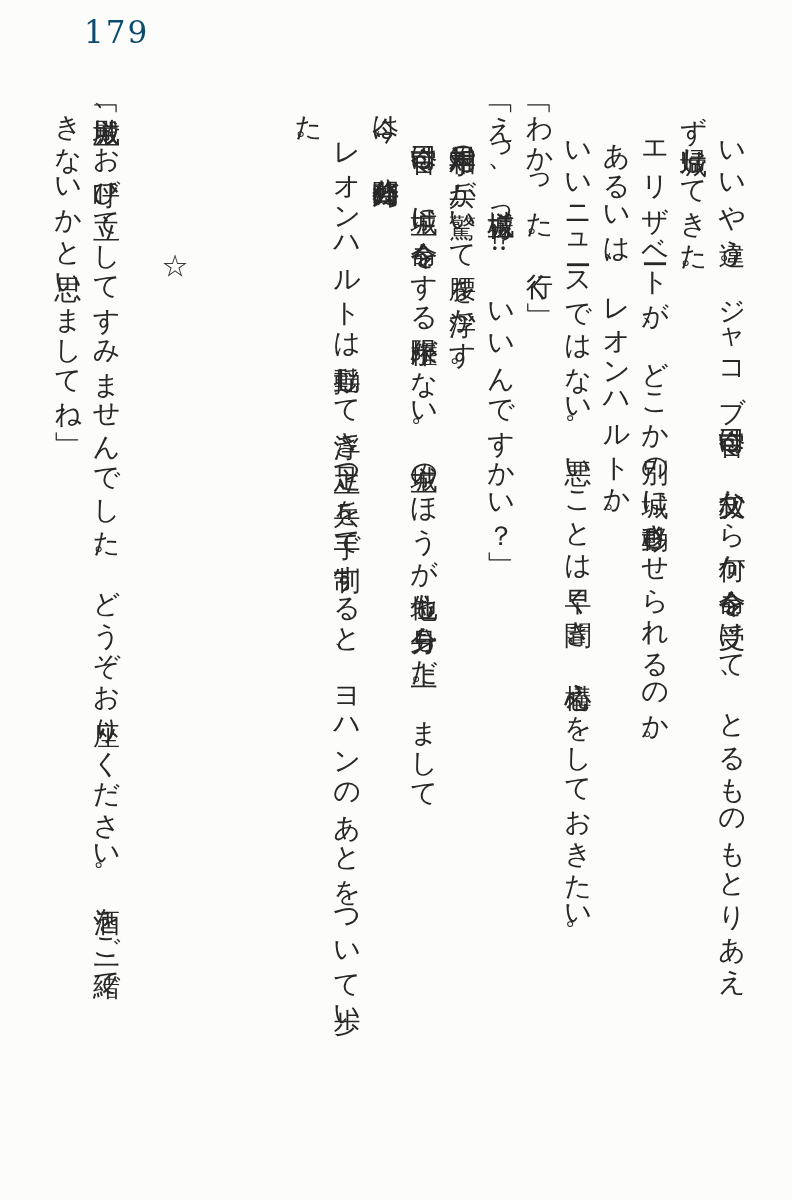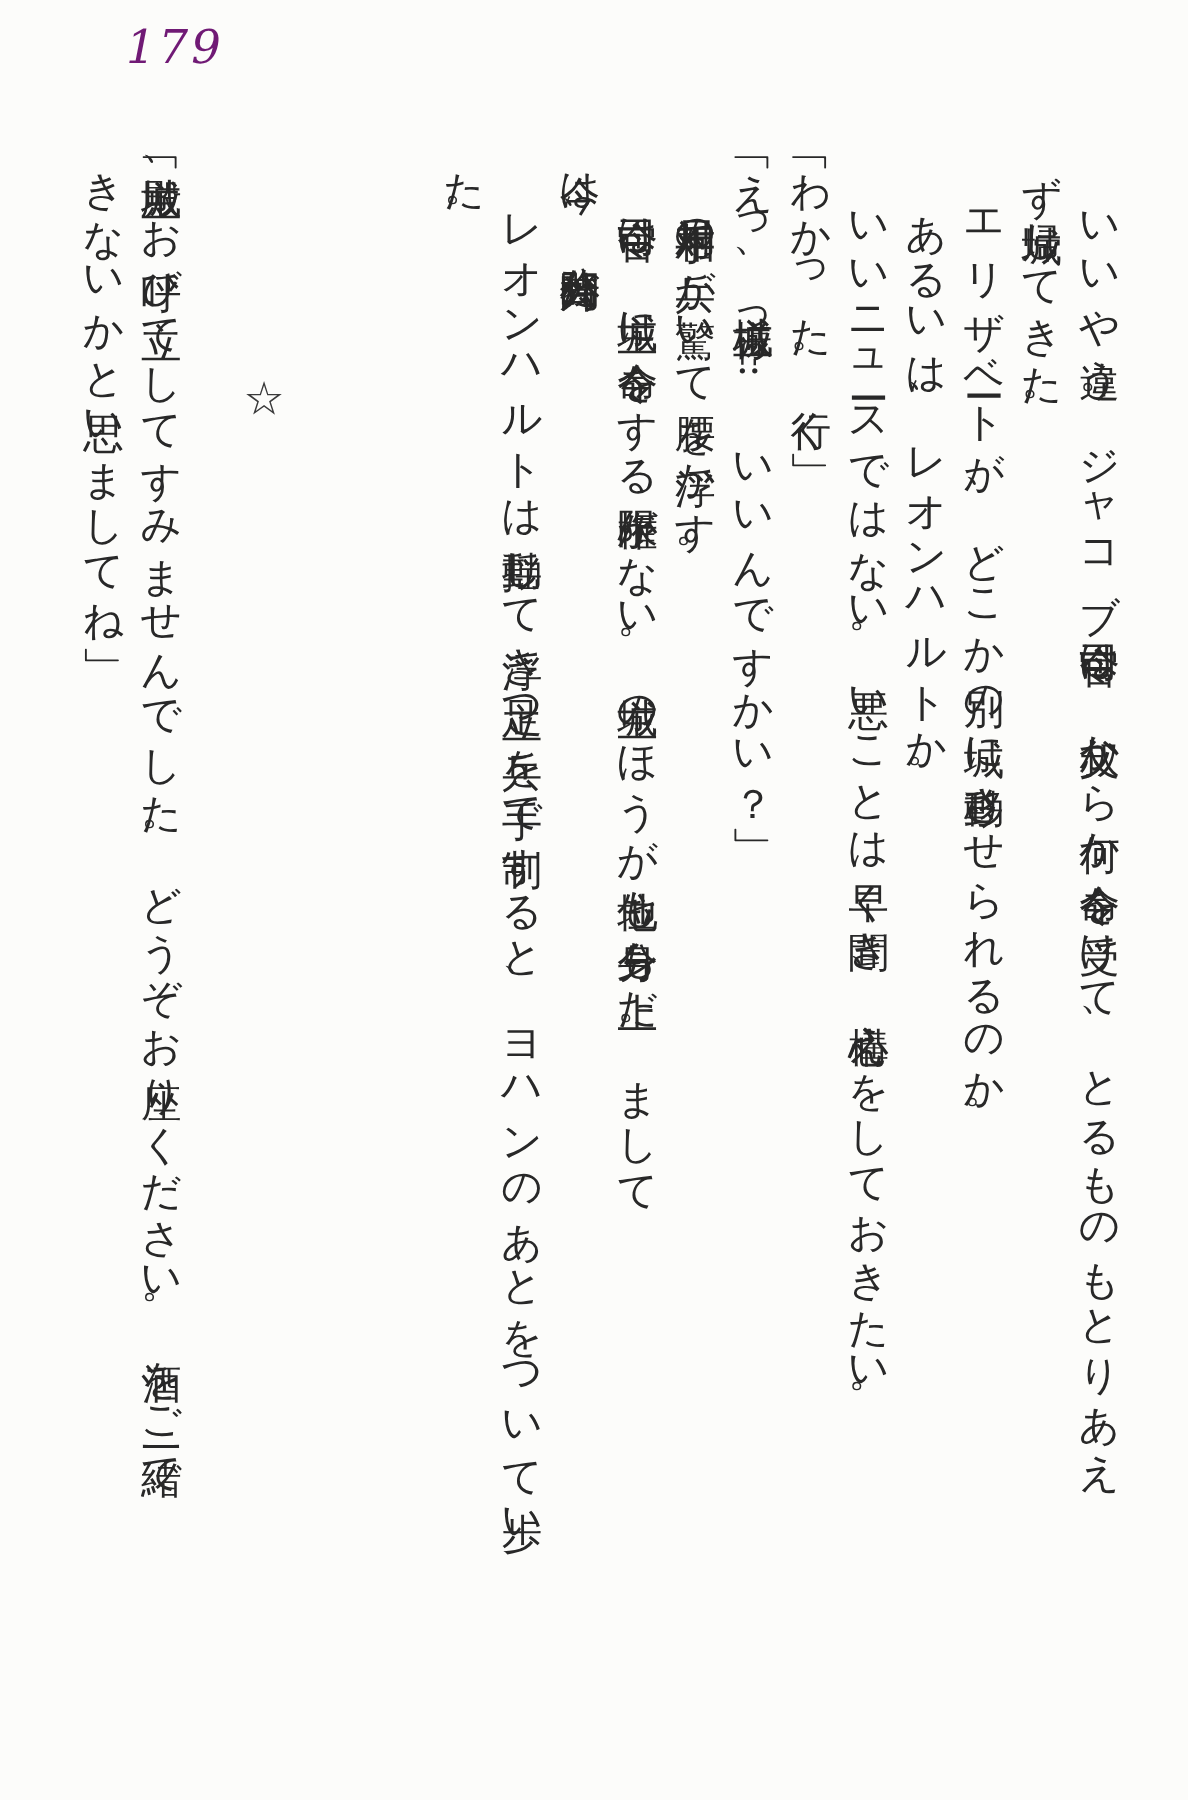--- a/index.html
+++ b/index.html
@@ -13,22 +13,21 @@
     height: 1200px;
     background: #fcfcfa;
     overflow: hidden;
     font-family: "DejaVu Serif", "Liberation Serif", serif;
   }
   .page-number {
     position: absolute;
     top: 14px;
     left: 84px;
     font-size: 31px;
-    font-style: italic;
-    color: #701a75;
+    color: #0c4a6e;
     letter-spacing: 2px;
     user-select: none;
   }
   .text-block {
     position: absolute;
     top: 96px;
     right: 41px;
     height: 1064px;
     writing-mode: vertical-rl;
     text-orientation: mixed;

